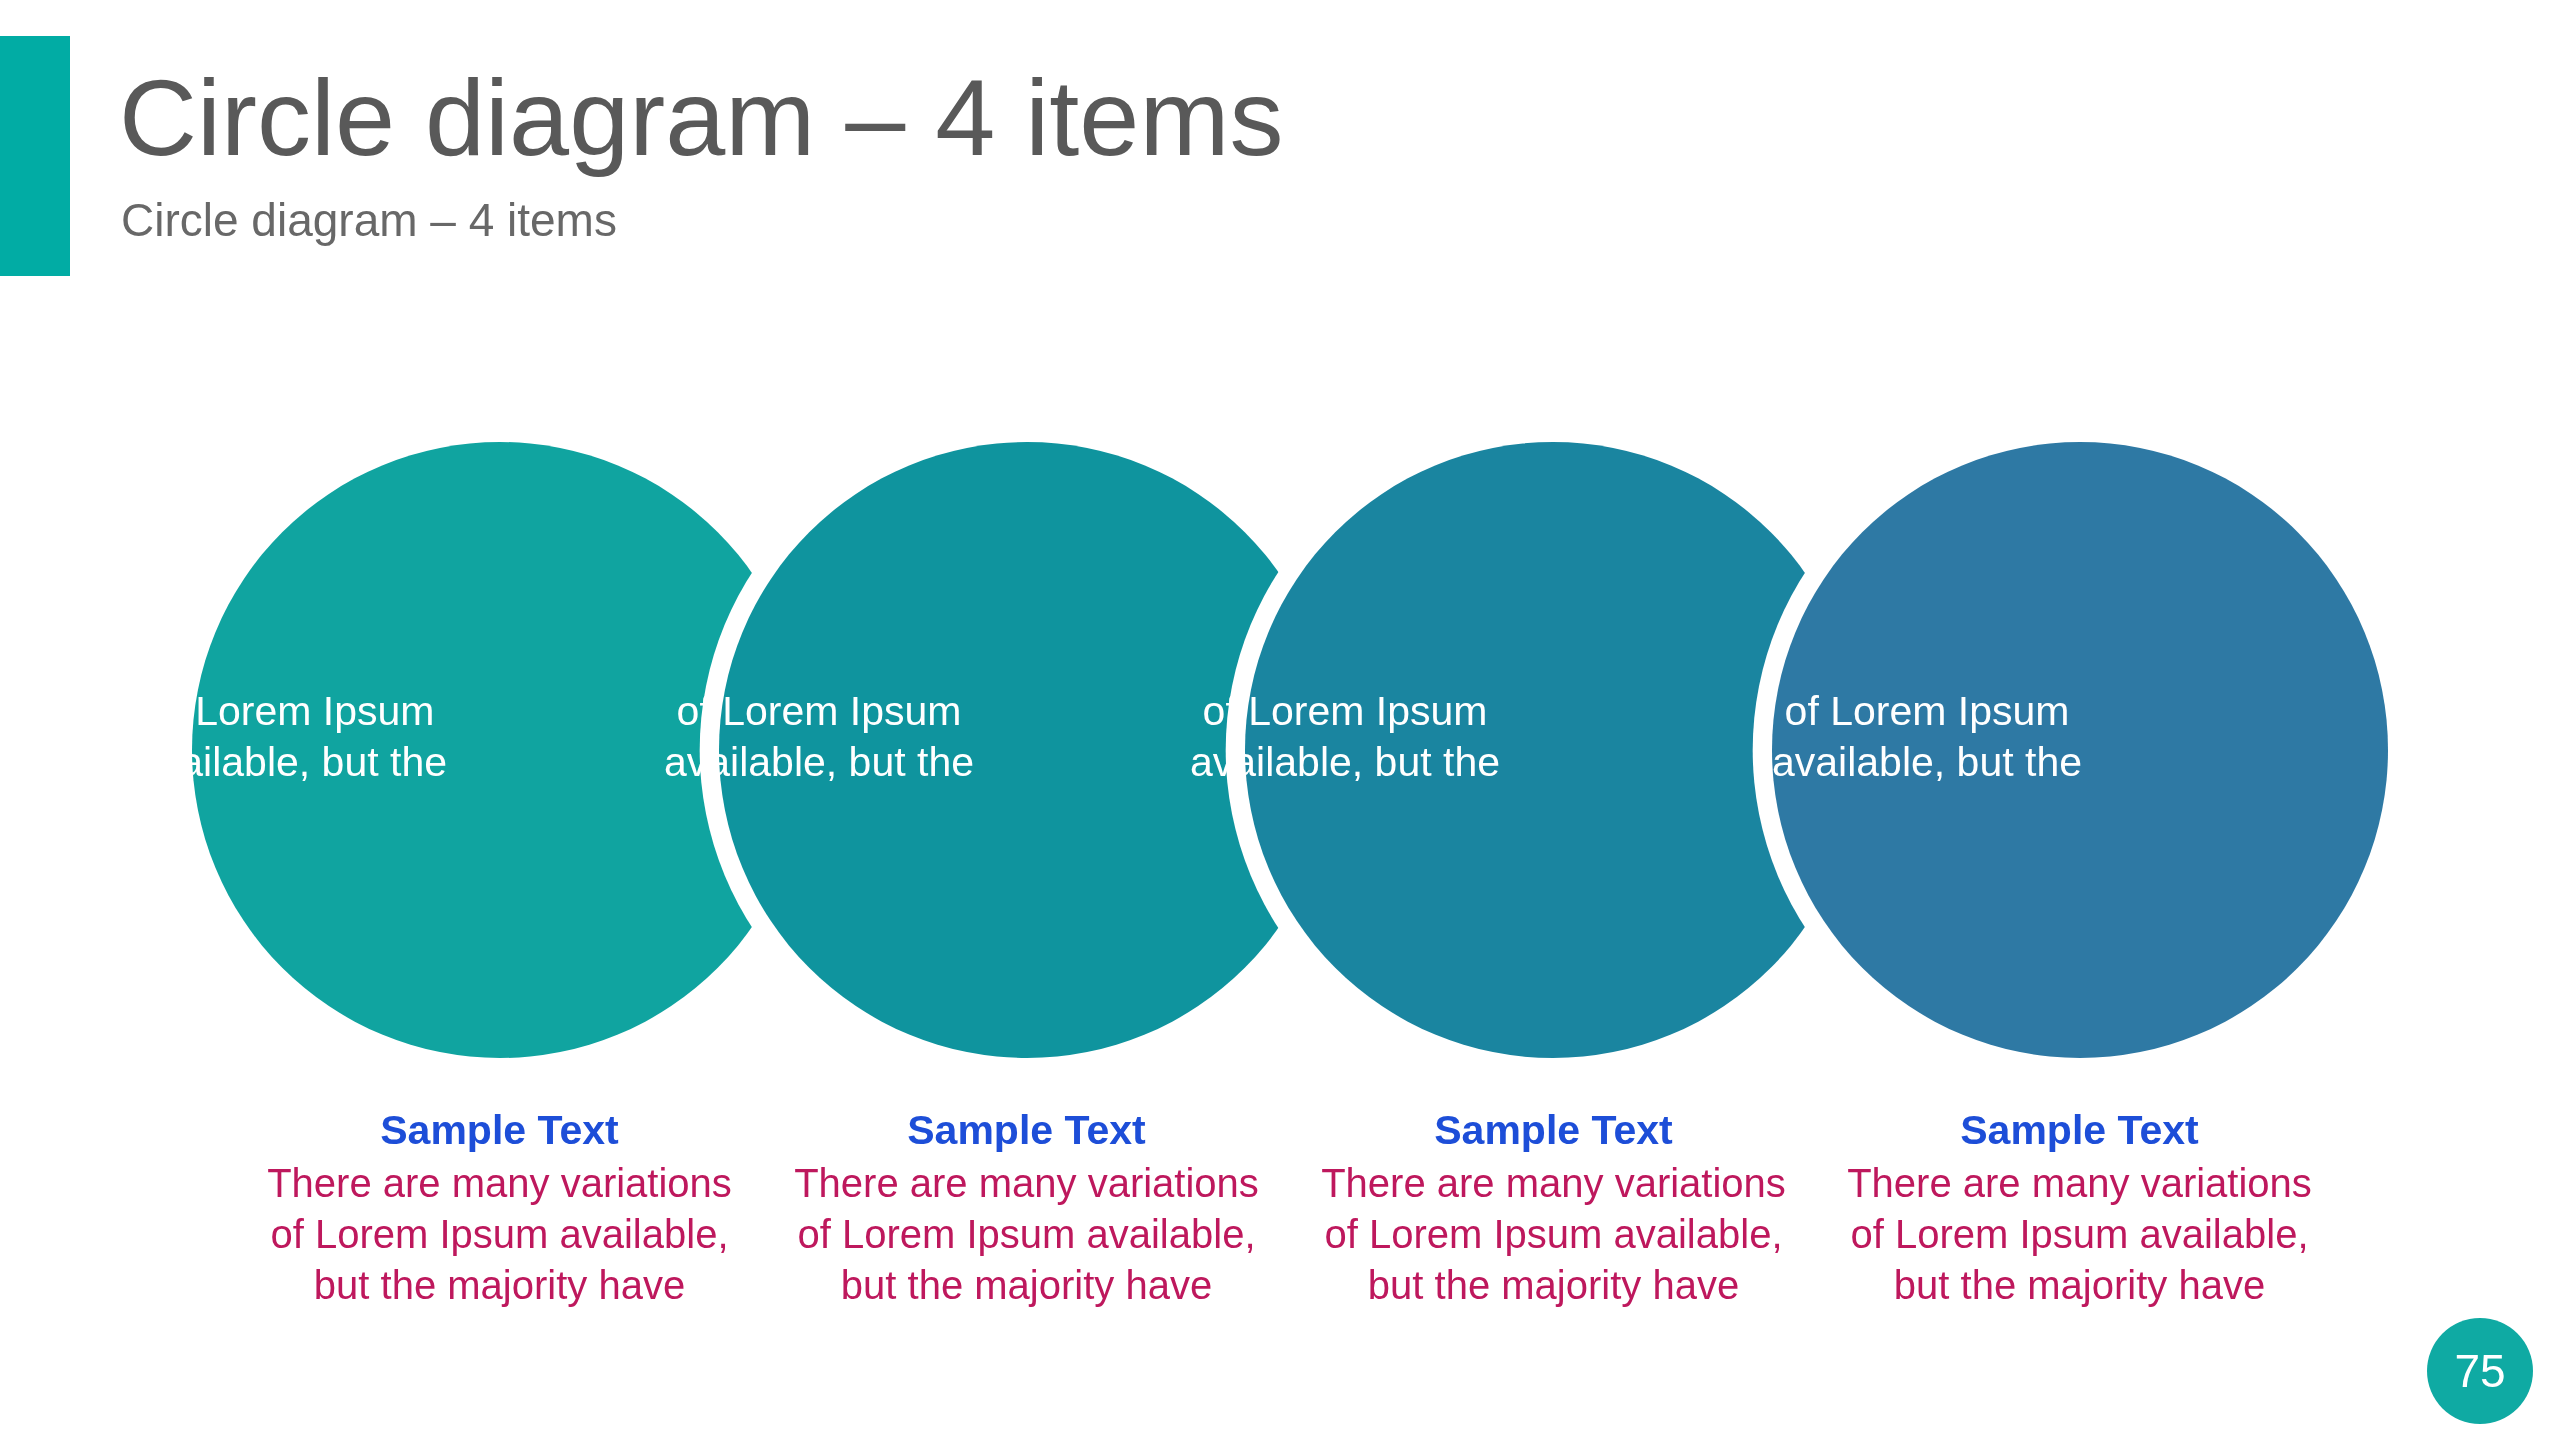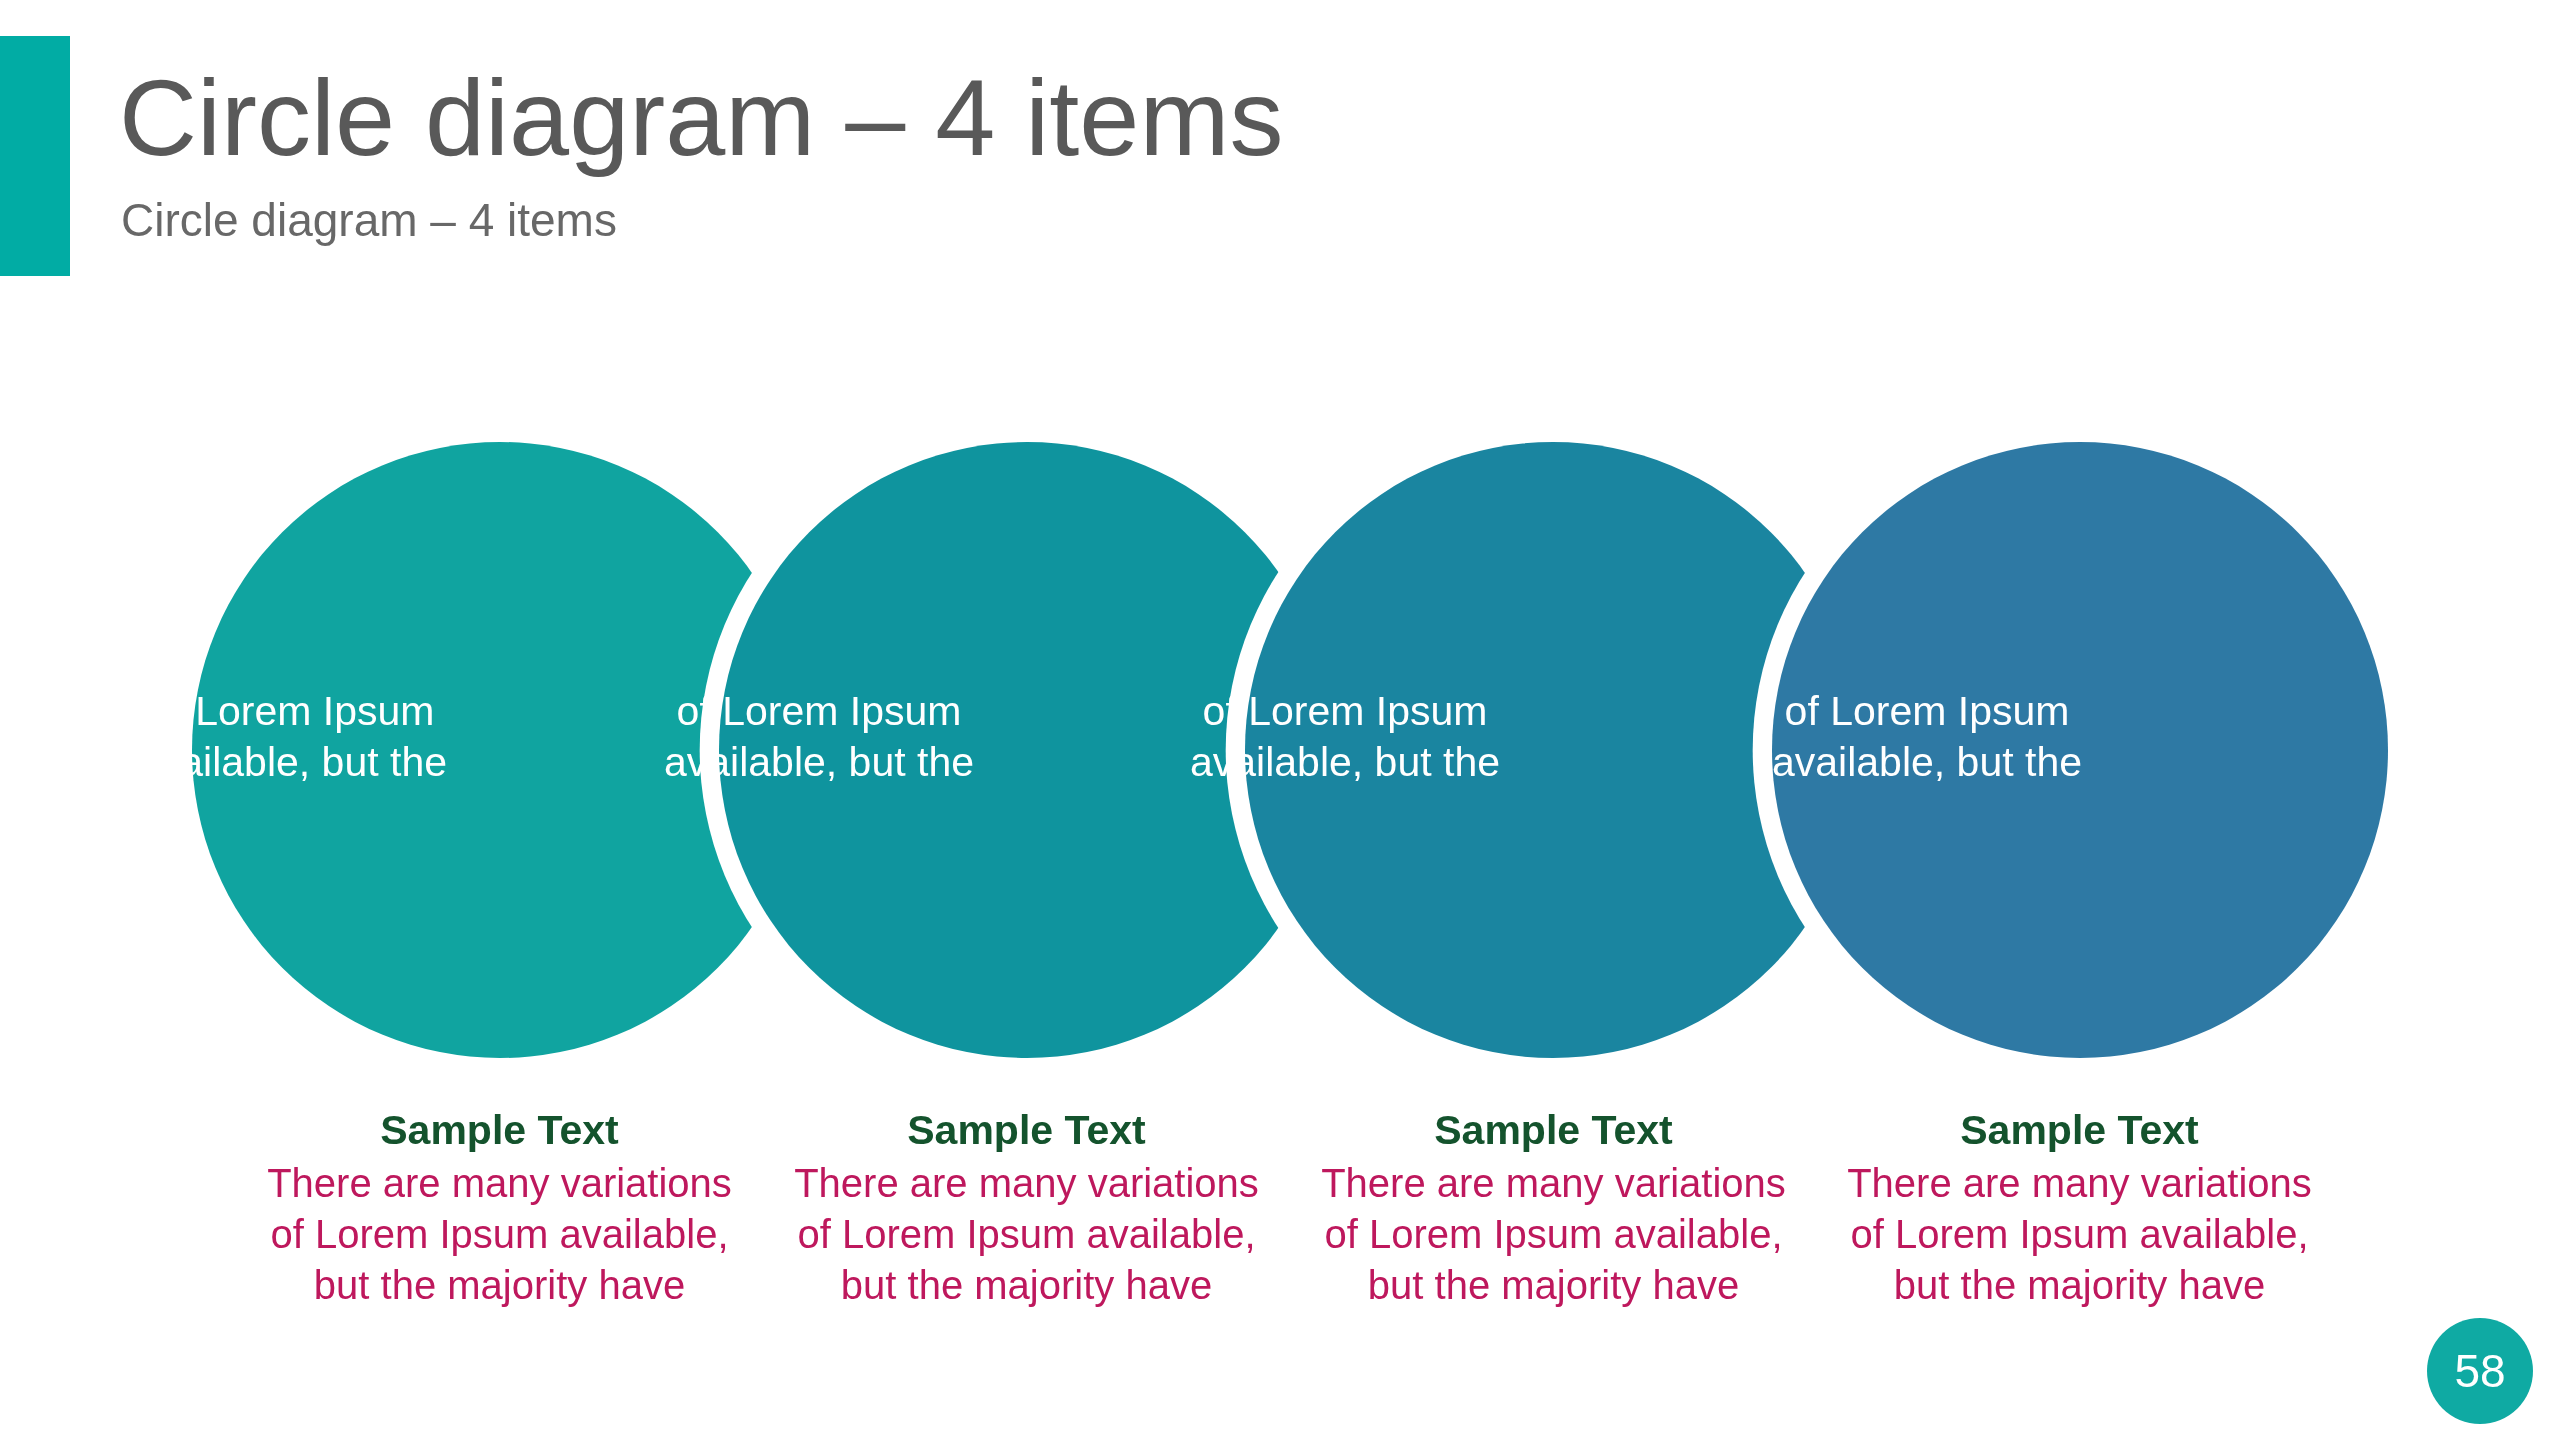--- a/index.html
+++ b/index.html
@@ -78,21 +78,21 @@
     width: 489px;
     text-align: center;
   }
   .caption.p1 { left: 255px; }
   .caption.p2 { left: 782px; }
   .caption.p3 { left: 1309px; }
   .caption.p4 { left: 1835px; }
   .caption-title {
     font-size: 41px;
     font-weight: bold;
-    color: #14532d;
+    color: #1d4ed8;
     line-height: 55px;
   }
   .caption-line {
     font-size: 40px;
     color: #be185d;
     line-height: 51px;
     white-space: nowrap;
   }
   
   .page-badge {
@@ -169,16 +169,16 @@
     <div class="caption-line">but the majority have</div>
   </div>
 
   <div class="caption p4">
     <div class="caption-title">Sample Text</div>
     <div class="caption-line">There are many variations</div>
     <div class="caption-line">of Lorem Ipsum available,</div>
     <div class="caption-line">but the majority have</div>
   </div>
 
-  <div class="page-badge" style="background: rgb(15, 170, 163);">58</div>
+  <div class="page-badge" style="background: rgb(15, 170, 163);">75</div>
 
 </div>
 
 
 </body></html>

